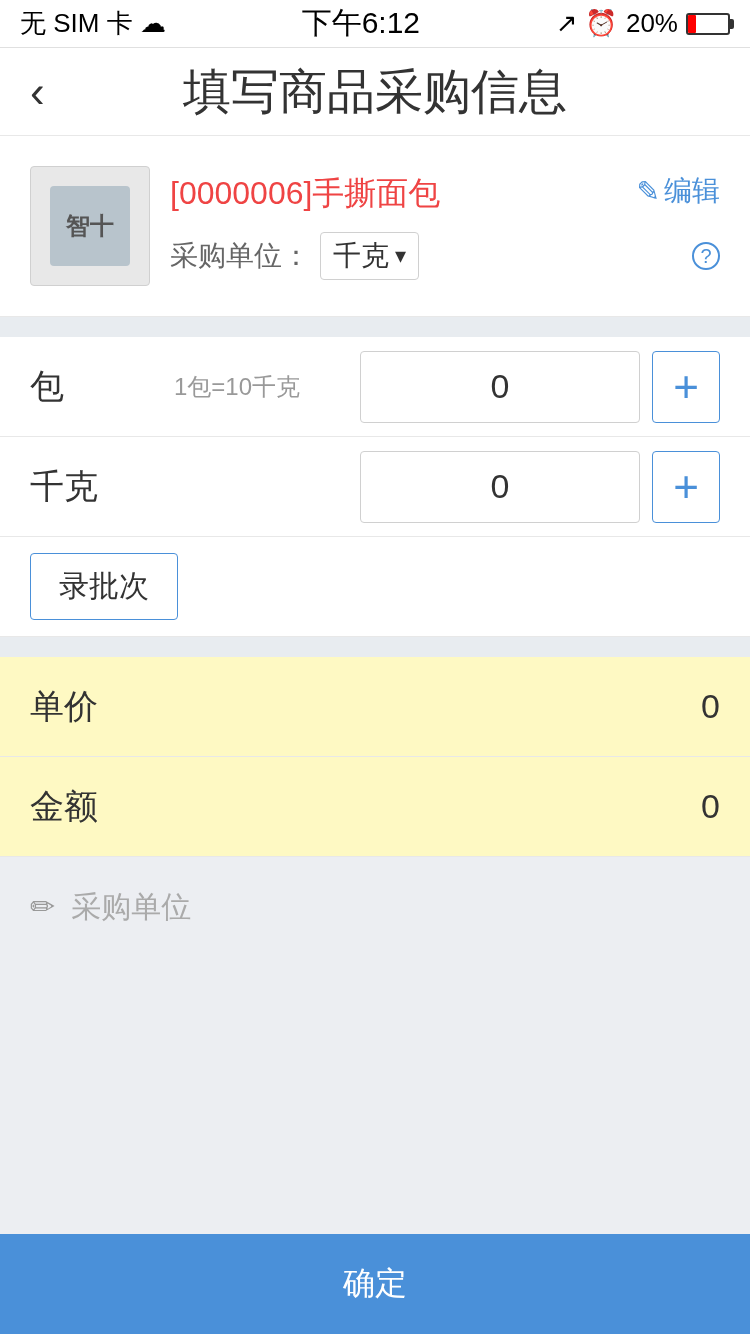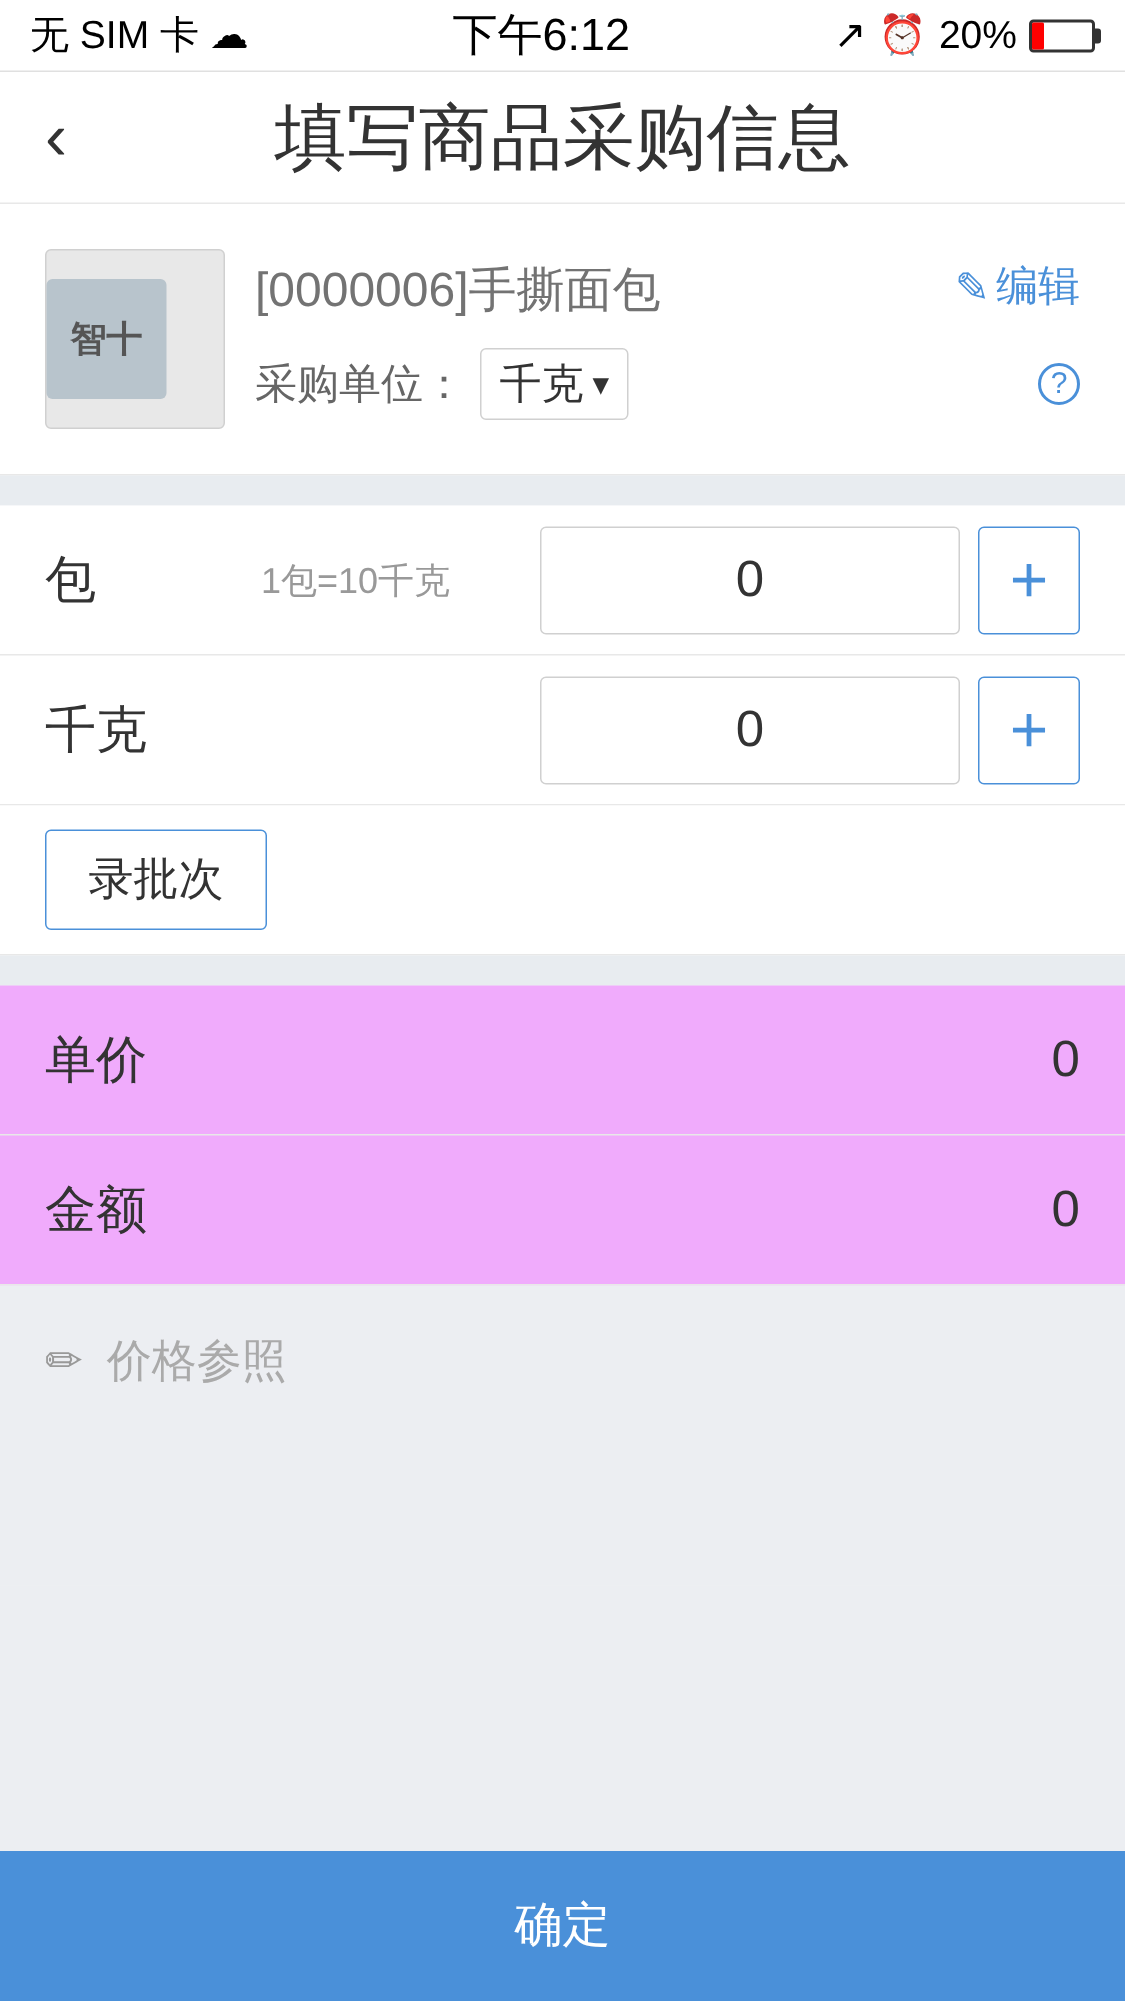--- a/index.html
+++ b/index.html
@@ -104,20 +104,21 @@
       border-bottom: 1px solid #e8e8e8;
     }
     .product-thumb {
       width: 120px;
       height: 120px;
       background: #e8e8e8;
       border: 1px solid #d0d0d0;
       border-radius: 4px;
       display: flex;
       align-items: center;
+      justify-content: center;
       flex-shrink: 0;
     }
     .product-thumb-inner {
       width: 80px;
       height: 80px;
       background: #b8c4cc;
       border-radius: 4px;
       display: flex;
       align-items: center;
       justify-content: center;
@@ -128,21 +129,21 @@
       flex: 1;
     }
     .product-header {
       display: flex;
       justify-content: space-between;
       align-items: flex-start;
       margin-bottom: 16px;
     }
     .product-name {
       font-size: 32px;
-      color: #737373;
+      color: #ef4444;
       font-weight: 500;
       text-align: center;
     }
     .edit-btn {
       color: #4a90d9;
       font-size: 28px;
       display: flex;
       align-items: center;
       gap: 4px;
       cursor: pointer;
@@ -267,21 +268,21 @@
       border-radius: 4px;
       padding: 12px 28px;
       font-size: 30px;
       color: #333;
       cursor: pointer;
       background: #fff;
     }
 
     
     .price-section {
-      background: #f0abfc;
+      background: #fef9c3;
       margin-top: 0;
     }
     .price-row {
       display: flex;
       align-items: center;
       justify-content: space-between;
       padding: 0 30px;
       height: 100px;
       border-bottom: 1px solid #e8e8e8;
     }
@@ -426,20 +427,20 @@
     <span class="price-value">0</span>
   </div>
   <div class="price-row">
     <span class="price-label">金额</span>
     <span class="price-value">0</span>
   </div>
 </div>
 
 <div class="remark-section">
   <span class="remark-icon">✏</span>
-  <span class="remark-placeholder">价格参照</span>
+  <span class="remark-placeholder">采购单位</span>
 </div>
 
 <div class="main-content" style="height:260px;"></div>
 
 <div class="confirm-btn-wrap">
   <span class="confirm-btn-text">确定</span>
 </div>
 
 </body></html>

